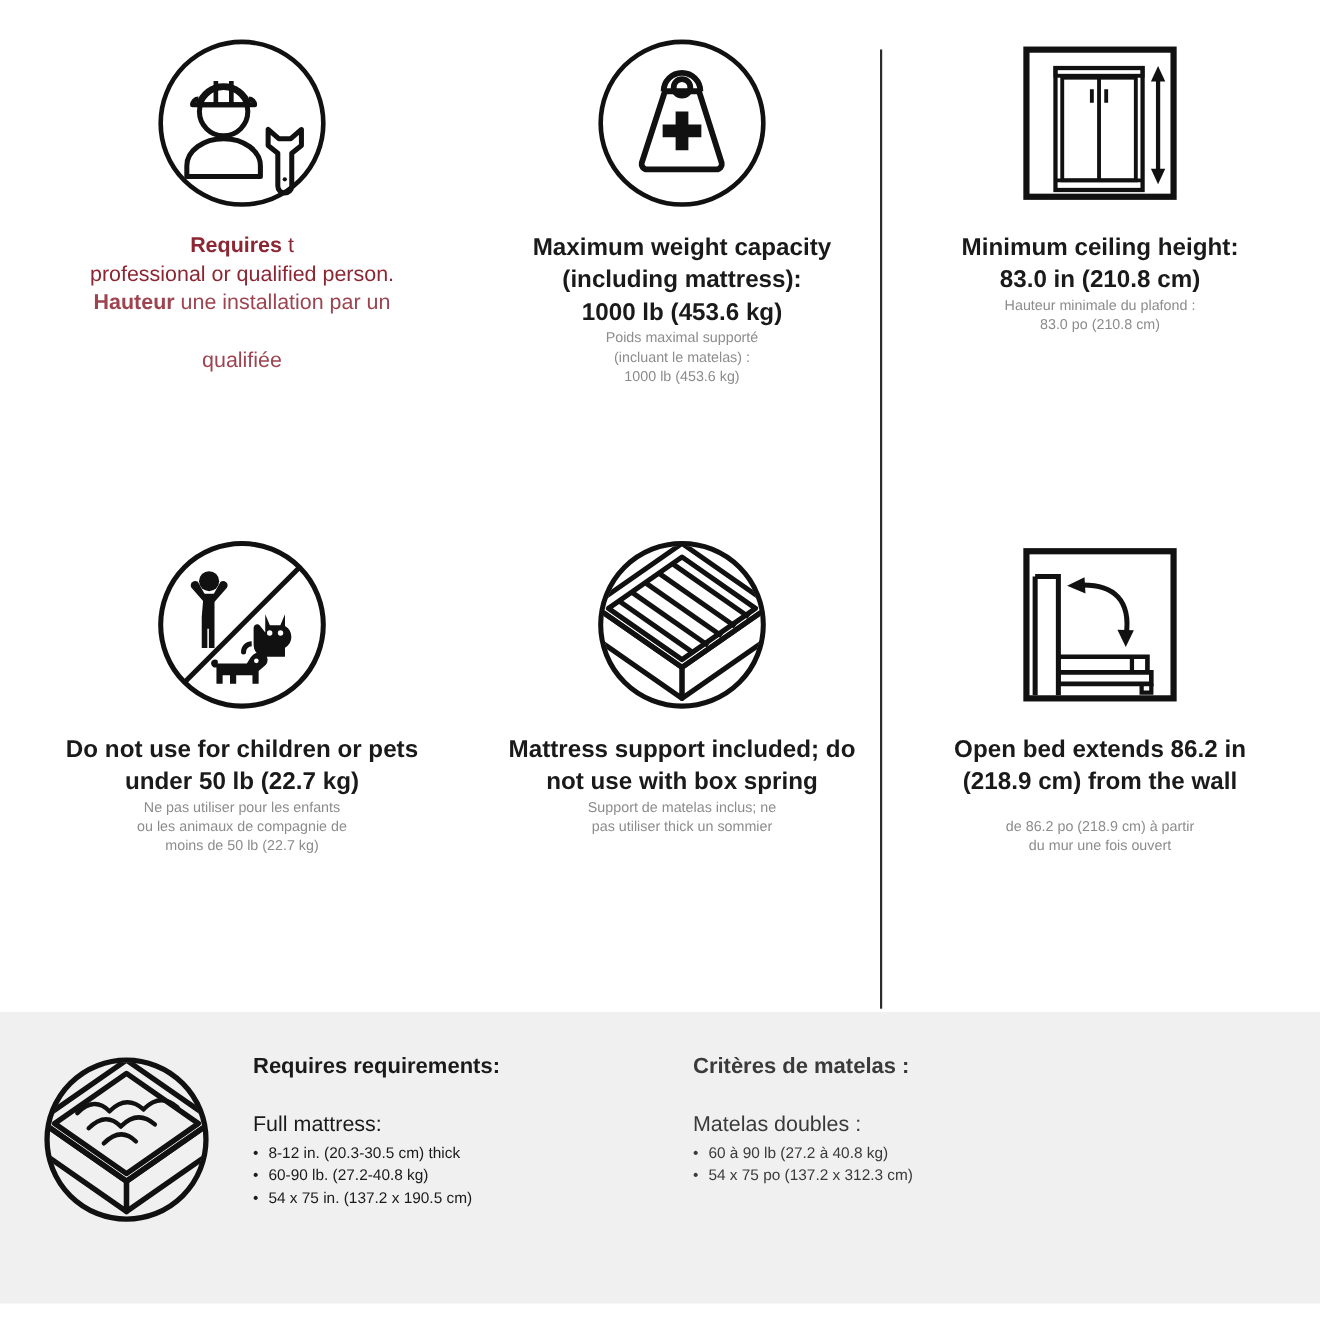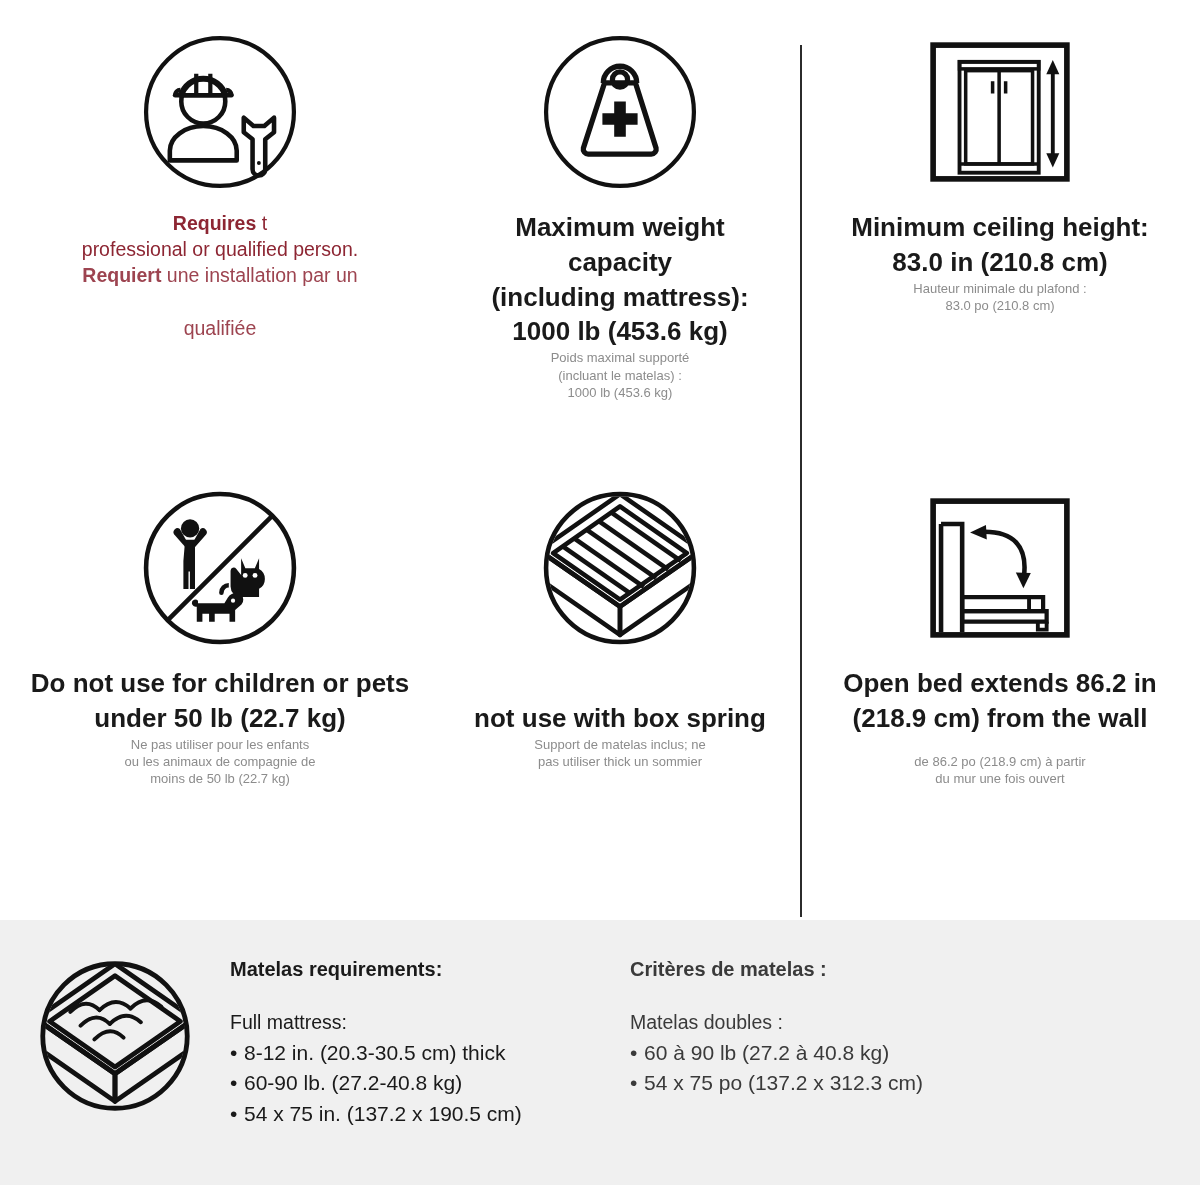--- a/index.html
+++ b/index.html
@@ -46,21 +46,21 @@
     justify-content: center;
   }
   .icon-wrap svg { display: block; }
 
   .caption {
     text-align: center;
     line-height: 1.34;
     margin-top: 8px;
   }
   .cap-en {
-    font-size: 26px;
+    font-size: 22px;
     color: #1a1a1a;
   }
   .cap-en .b { font-weight: bold; }
   .cap-fr {
     font-size: 13px;
     color: #8c8c8c;
   }
   .cap-red-en { color: #8d2633; font-size: 19.5px; }
   .cap-red-fr { color: #9d4450; font-size: 19.5px; }
   .cap-red-en .b, .cap-red-fr .b { font-weight: bold; }
@@ -112,21 +112,21 @@
     color: #1a1a1a;
     margin-bottom: 30px;
   }
   .req-sub {
     font-size: 19.5px;
     color: #1a1a1a;
     margin-bottom: 4px;
   }
   .req-list { list-style: none; }
   .req-list li {
-    font-size: 21px;
+    font-size: 14px;
     color: #1a1a1a;
     line-height: 1.45;
     position: relative;
     padding-left: 14px;
   }
   .req-list li::before {
     content: "\2022";
     position: absolute;
     left: 0;
     top: 0;
@@ -165,21 +165,21 @@
         </svg>
       </div>
       <div class="caption w-380">
         <div class="cap-red-en">
           <span class="b">Requires</span>
           <span>t</span>
           <br>
           <span>professional or qualified person.</span>
         </div>
         <div class="cap-red-fr">
-          <span class="b">Requiert</span>
+          <span class="b">Hauteur</span>
           <span> une installation par un</span>
           <br>
           <br>
           <span>qualifiée</span>
         </div>
       </div>
     </div>
 
     <div class="panel">
       <div class="icon-wrap">
@@ -306,21 +306,21 @@
             <path d="M31 28.2 L70.5 55.8"></path>
             <path d="M38 23.3 L77.5 50.9"></path>
             <path d="M45 18.4 L84.5 46.0"></path>
             <path d="M24 33.1 L63.5 60.7"></path>
             <path d="M17.5 37.7 L56 64.6"></path>
           </g>
         </svg>
       </div>
       <div class="caption w-320">
         <div class="cap-en">
-          <br>
+          <span class="b">Mattress support included; do</span><br>
           <span class="b">not use with box spring</span>
         </div>
         <div class="cap-fr">
           <span>Support de matelas inclus; ne</span><br>
           <span>pas utiliser thick un sommier</span>
         </div>
       </div>
     </div>
 
     <div class="panel row2">
@@ -381,21 +381,21 @@
           <path d="M41 35 Q 50 26 59 34"></path>
           <path d="M59 34 Q 68 25 77 33"></path>
           <path d="M30 44 Q 39 35 47 43"></path>
           <path d="M47 43 Q 56 34 65 42"></path>
           <path d="M38 52 Q 47 43 55 51"></path>
         </g>
       </svg>
     </div>
 
     <div class="req-col en">
-      <div class="req-title">Matelas requirements:</div>
+      <div class="req-title">Requires requirements:</div>
       <div class="req-sub">Full mattress:</div>
       <ul class="req-list">
         <li>8-12 in. (20.3-30.5 cm) thick</li>
         <li>60-90 lb. (27.2-40.8 kg)</li>
         <li>54 x 75 in. (137.2 x 190.5 cm)</li>
       </ul>
     </div>
 
     <div class="req-col fr">
       <div class="req-title">Critères de matelas :</div>

